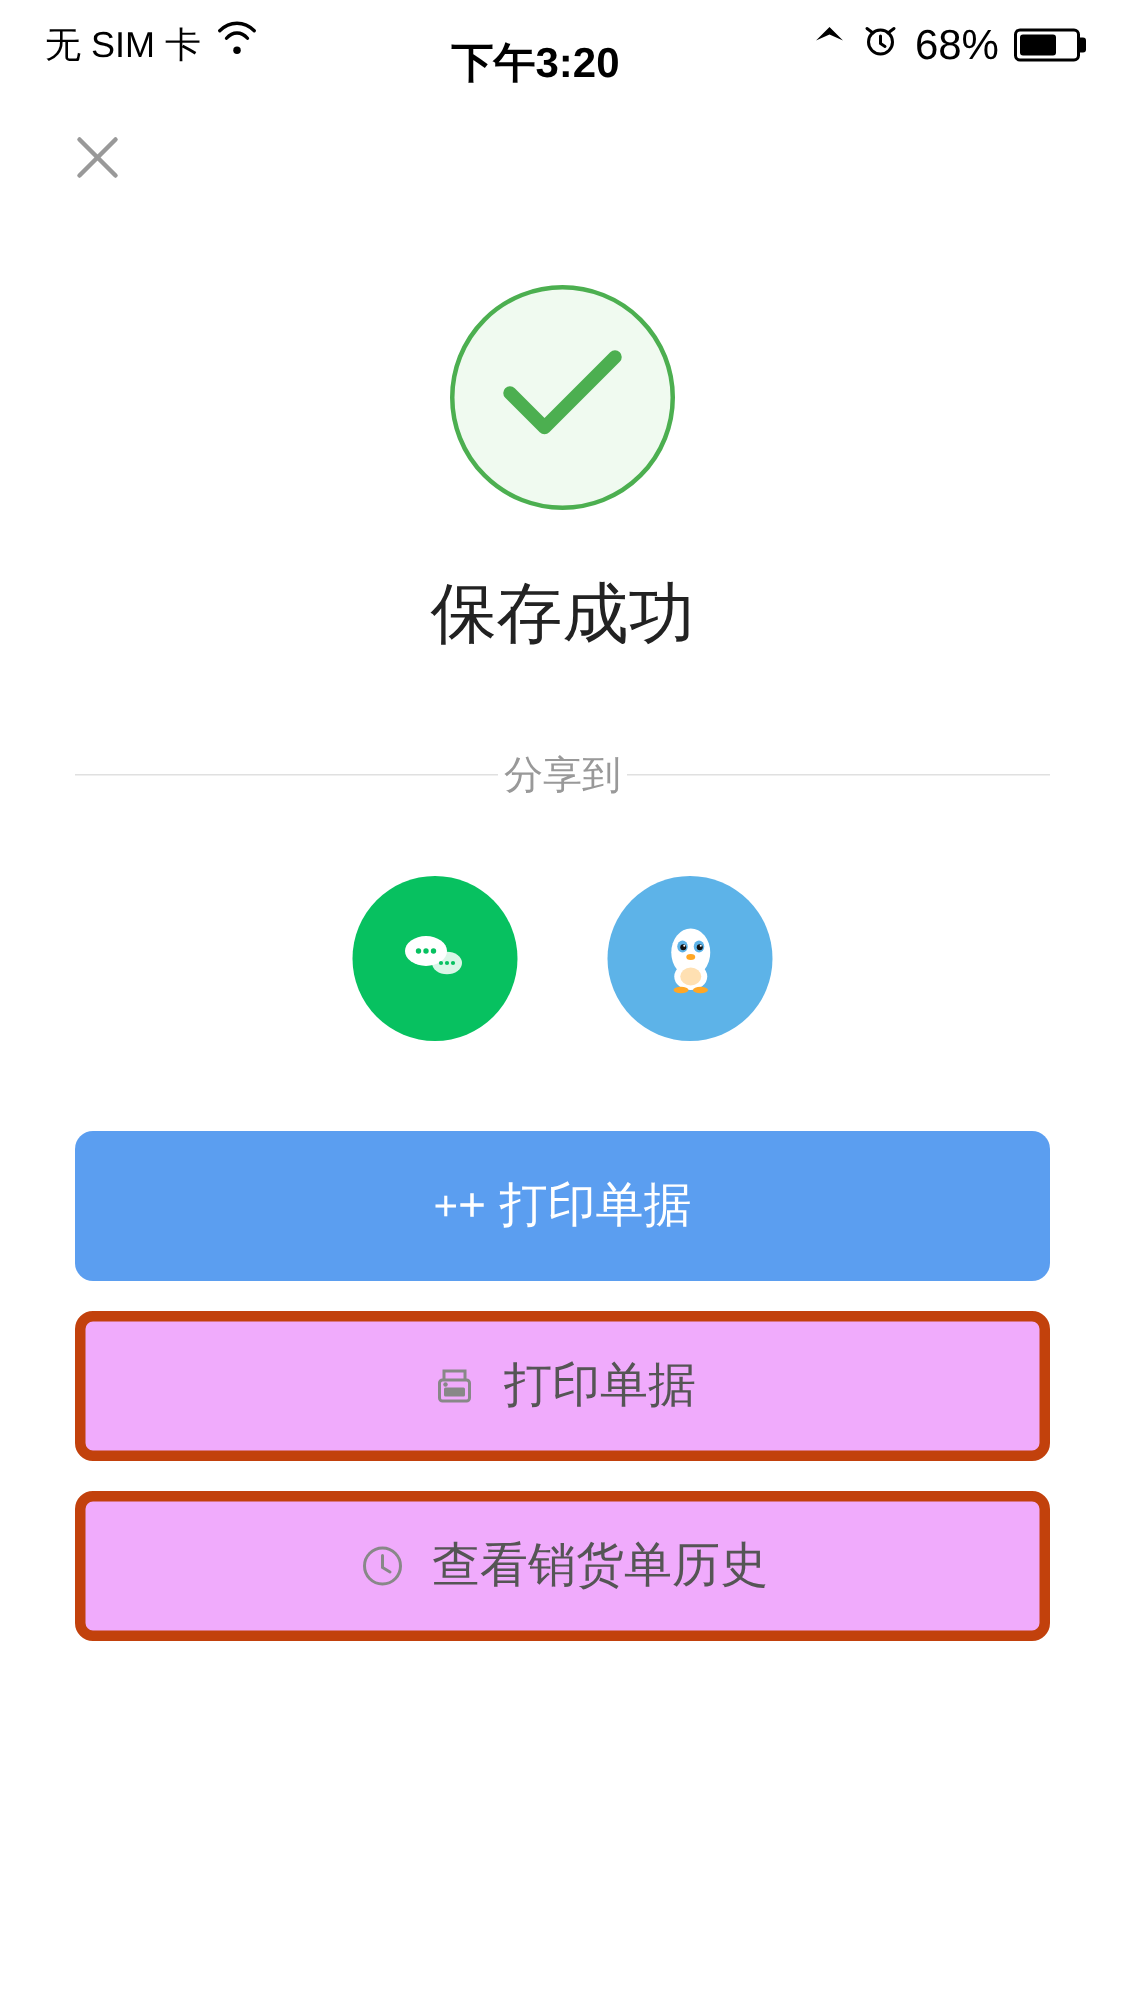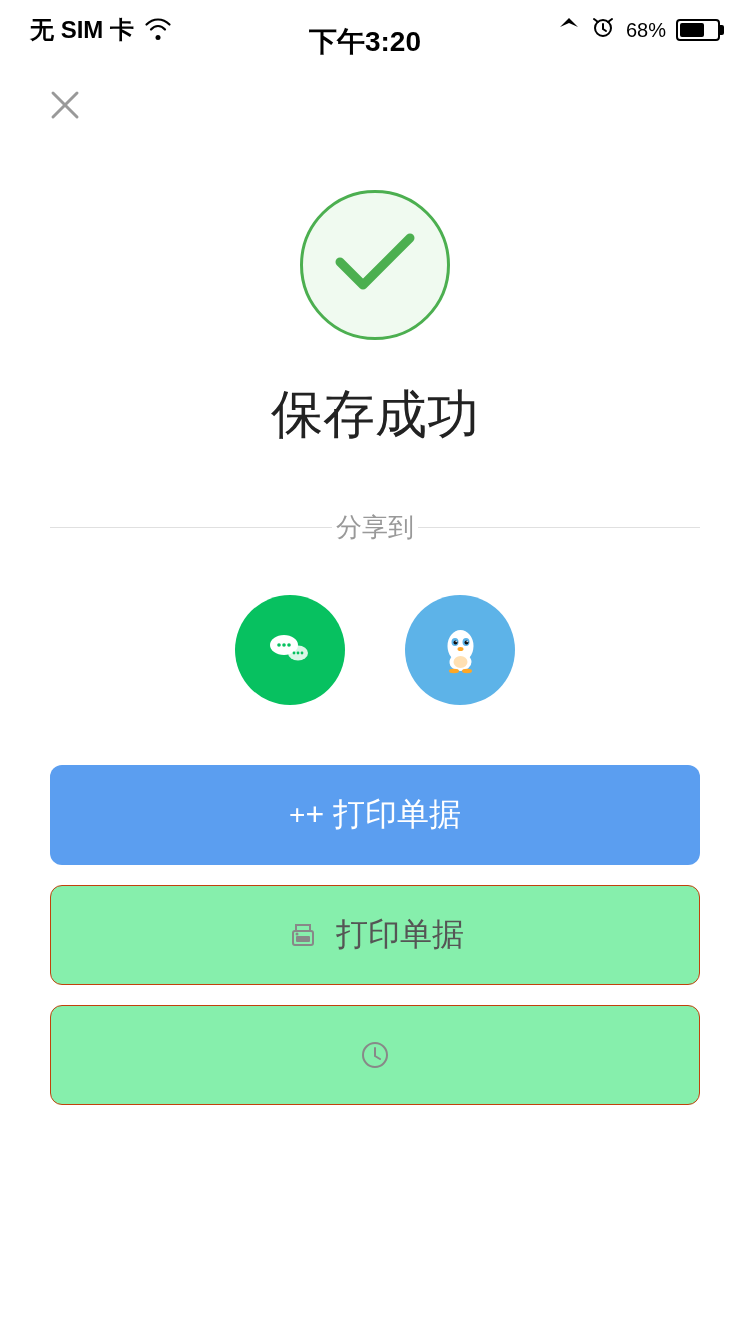--- a/index.html
+++ b/index.html
@@ -18,25 +18,25 @@
       width: 100%;
       height: 60px;
       display: flex;
       align-items: center;
       justify-content: space-between;
       padding: 0 30px;
       background: #fff;
     }
     .status-left {
       display: flex;
-      align-items: flex-end;
+      align-items: flex-start;
       gap: 10px;
       font-size: 24px;
       color: #000;
-      font-weight: 700;
+      font-weight: 400;
     }
     .status-center {
       font-size: 28px;
       font-weight: 600;
       color: #000;
       margin-top: 24px;
     }
     .status-right {
       display: flex;
       align-items: center;
@@ -119,21 +119,21 @@
       justify-content: center;
     }
     .checkmark {
       font-size: 80px;
       color: #4CAF50;
       line-height: 1;
     }
 
     
     .success-title {
-      font-size: 52px;
+      font-size: 44px;
       font-weight: 400;
       color: #222;
       margin-bottom: 60px;
     }
 
     
     .share-section {
       width: 100%;
       margin-bottom: 60px;
     }
@@ -192,23 +192,23 @@
       align-items: center;
       justify-content: center;
       gap: 16px;
       cursor: pointer;
     }
     .btn-primary {
       background: #5B9EF0;
       color: #fff;
     }
     .btn-secondary {
-      background: #86efac;
+      background: #f0abfc;
       color: #555;
-      border: 1px solid #c2410c;
+      border: 7px solid #c2410c;
     }
     .btn-icon {
       font-size: 28px;
       display: flex;
       align-items: center;
     }
 
     
     .wechat-svg, .qq-svg {
       width: 65px;
@@ -236,21 +236,21 @@
         <path d="M11 2L20 11L11 7L2 11L11 2Z" fill="#000"></path>
       </svg>
     </span>
     <span>
       <svg width="26" height="26" viewBox="0 0 26 26" fill="none">
         <circle cx="13" cy="14" r="8" stroke="#000" stroke-width="2" fill="none"></circle>
         <path d="M13 10v5l3 2" stroke="#000" stroke-width="2" stroke-linecap="round"></path>
         <path d="M4 5l4 3M22 5l-4 3" stroke="#000" stroke-width="2" stroke-linecap="round"></path>
       </svg>
     </span>
-    <span style="font-size:20px;">68%</span>
+    <span style="font-size:28px;">68%</span>
     <div class="battery-block">
       <div class="battery-bar">
         <div class="battery-fill"></div>
       </div>
     </div>
   </div>
 </div>
 
 <div class="close-area">
   <div class="close-btn">
@@ -350,16 +350,17 @@
       <span>打印单据</span>
     </button>
 
     <button class="btn btn-secondary">
       <span class="btn-icon">
         <svg width="34" height="34" viewBox="0 0 34 34" fill="none">
           <circle cx="17" cy="17" r="12" stroke="#888" stroke-width="2" fill="none"></circle>
           <path d="M17 10v8l5 3" stroke="#888" stroke-width="2" stroke-linecap="round"></path>
         </svg>
       </span>
+      <span>查看销货单历史</span>
     </button>
   </div>
 
 </div>
 
 </body></html>

